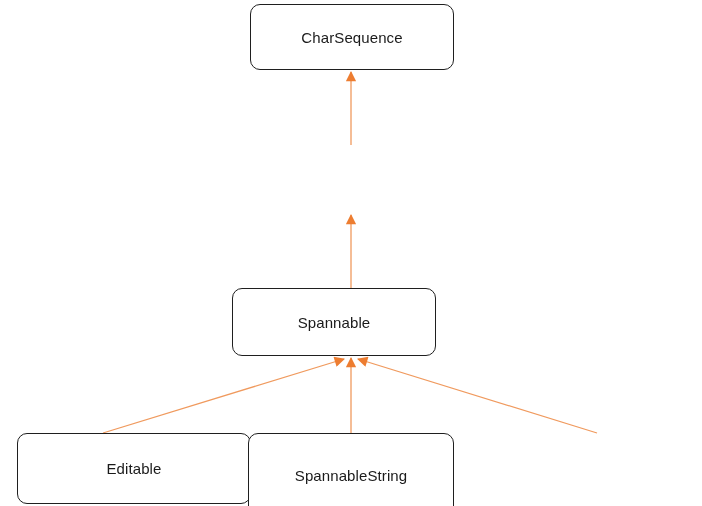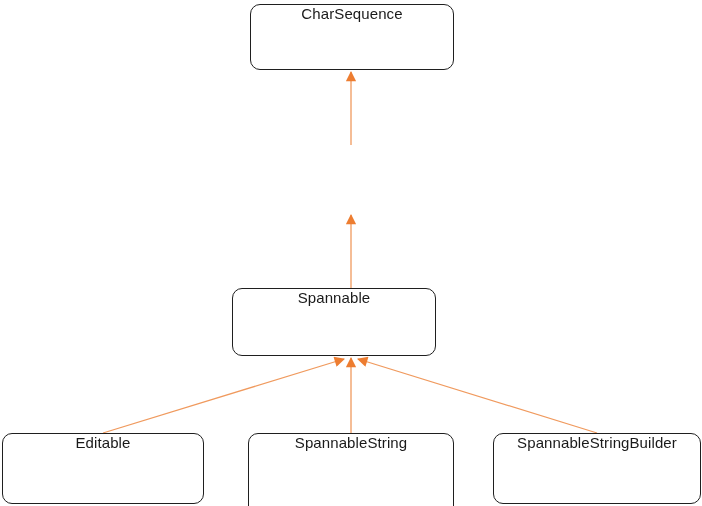--- a/index.html
+++ b/index.html
@@ -35,29 +35,30 @@
   .edges marker path{
     fill:var(--arrow);
   }
   .node{
     position:absolute;
     box-sizing:border-box;
     background:var(--box-fill);
     border:1.4px solid var(--box-border);
     border-radius:10px;
     display:flex;
+    align-items:center;
     justify-content:center;
     font-size:15px;
     color:var(--text);
     letter-spacing:0.1px;
   }
   .node-charsequence{left:250px;top:4px;width:204px;height:66px;}
   .node-spanned{left:250px;top:145px;width:204px;height:68px;}
   .node-spannable{left:232px;top:288px;width:204px;height:68px;}
-  .node-editable{left:2px;top:433px;width:202px;height:71px;}
+  .node-editable{left:17px;top:433px;width:234px;height:71px;}
   .node-spannablestring{left:248px;top:433px;width:206px;height:84px;}
   .node-spannablestringbuilder{left:493px;top:433px;width:208px;height:71px;}
 </style>
 </head>
 <body>
 
 <div class="canvas">
 
   <svg class="edges" viewBox="0 0 702 506" xmlns="http://www.w3.org/2000/svg">
     <defs>
@@ -82,17 +83,14 @@
   </div>
 
   <div class="node node-editable">
     <span>Editable</span>
   </div>
 
   <div class="node node-spannablestring">
     <span>SpannableString</span>
   </div>
 
-  <div class="node node-spannablestringbuilder">
-    <span>SpannableStringBuilder</span>
-  </div>
 
 </div>
 
 </body></html>

